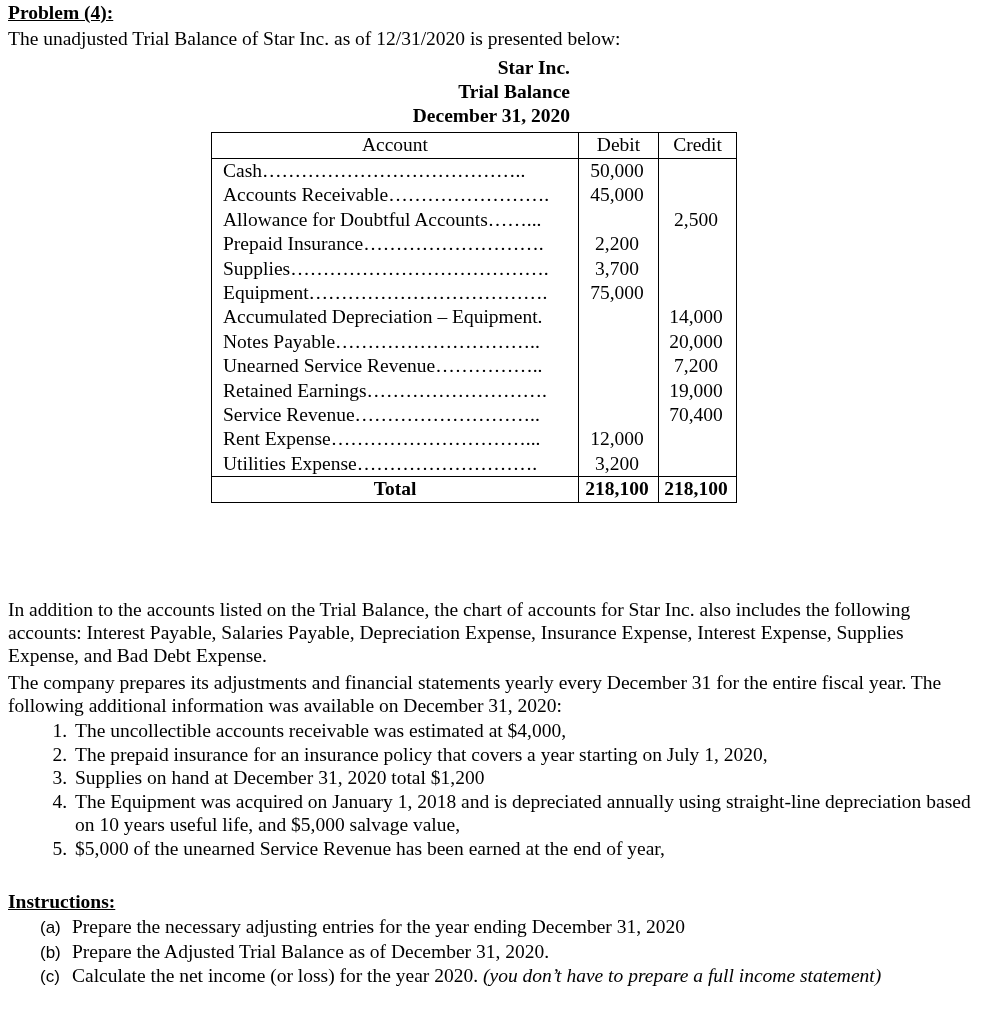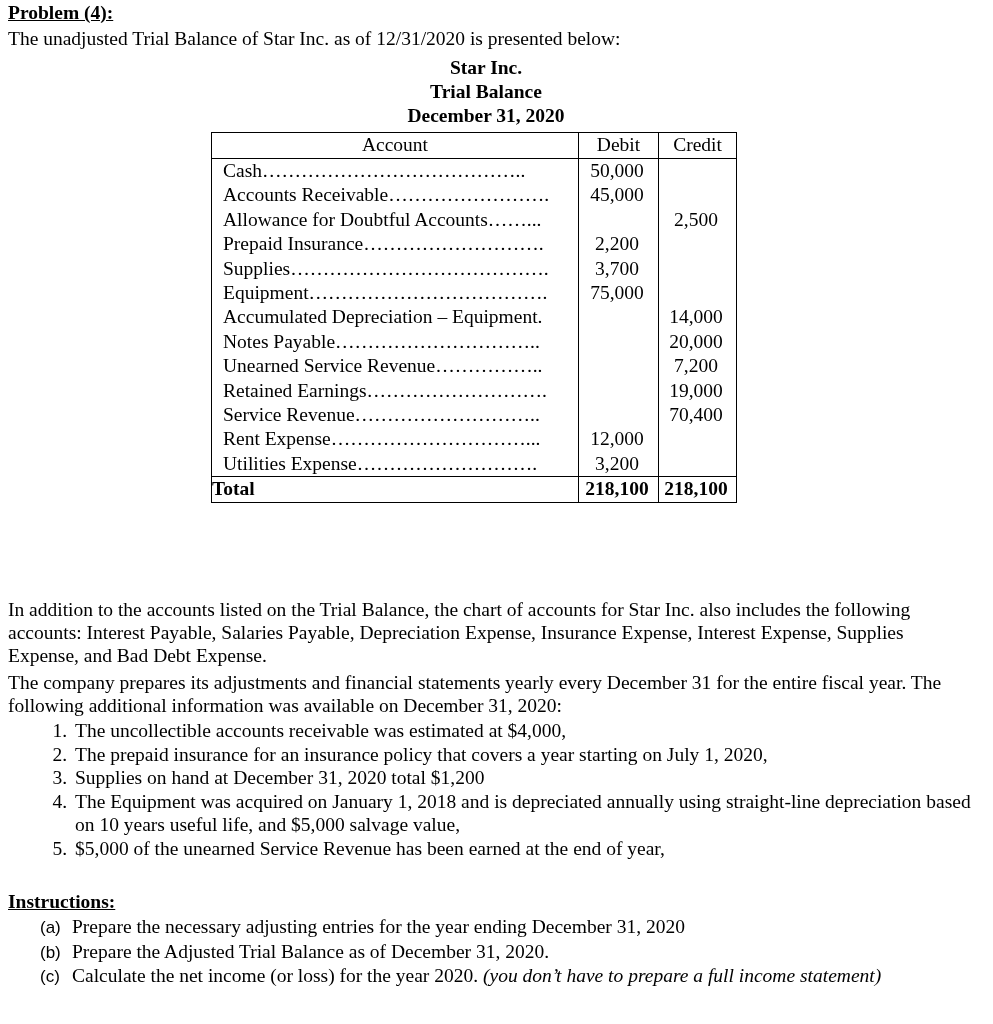--- a/index.html
+++ b/index.html
@@ -4,35 +4,35 @@
 <style>
   html, body { margin:0; padding:0; background:#ffffff; }
   body {
     width:993px; height:1024px; position:relative; overflow:hidden;
     font-family:"Liberation Serif", serif; color:#000; font-size:19.5px;
   }
   .abs { position:absolute; white-space:nowrap; }
   .problem-title { left:8px; top:2px; font-weight:bold; text-decoration:underline; }
   .intro { left:8px; top:28px; }
   .hdr { left:0; width:993px; text-align:center; font-weight:bold; }
-  .hdr-center { position:absolute; left:402px; width:168px; text-align:center; }
+  .hdr-center { position:absolute; left:402px; width:168px; text-align:right; }
 
   table.tb {
     position:absolute; left:211px; top:132px; border-collapse:collapse;
     font-family:"Liberation Serif", serif; font-size:19.5px;
   }
   table.tb td, table.tb th { padding:0; line-height:24.4px; height:24.4px; }
   .col-acc { width:367px; }
   .col-deb { width:80px; }
   .col-cre { width:78px; }
   table.tb th { font-weight:normal; text-align:center; border:1.5px solid #000; height:25px; }
   .acc { padding-left:11px !important; overflow:hidden; white-space:nowrap; border-left:1.5px solid #000; border-right:1.5px solid #000;font-family:Liberation Serif, serif; }
   .num { text-align:center; padding-right:3px !important; border-right:1.5px solid #000; }
   tr.total td { font-weight:bold; border:1.5px solid #000; }
-  tr.total td.acc { padding-left:0 !important; }
+  tr.total td.acc { text-align:center; padding-left:0 !important; }
   tr.last td { padding-bottom:0; }
 
   .para { left:8px; width:970px; white-space:normal; line-height:23px; }
   ol.info { position:absolute; left:40px; top:719px; margin:0; padding-left:32px; width:900px; line-height:23.5px; }
   ol.info li { padding-left:3px; }
   .instr-title { left:8px; top:891px; font-weight:bold; text-decoration:underline; }
   .instr { position:absolute; left:40px; top:915px; line-height:23.5px; }
   .instr .lbl { font-family:"Liberation Sans", sans-serif; font-size:17px; display:inline-block; width:32px; }
   .it { font-style:italic; }
 </style>

